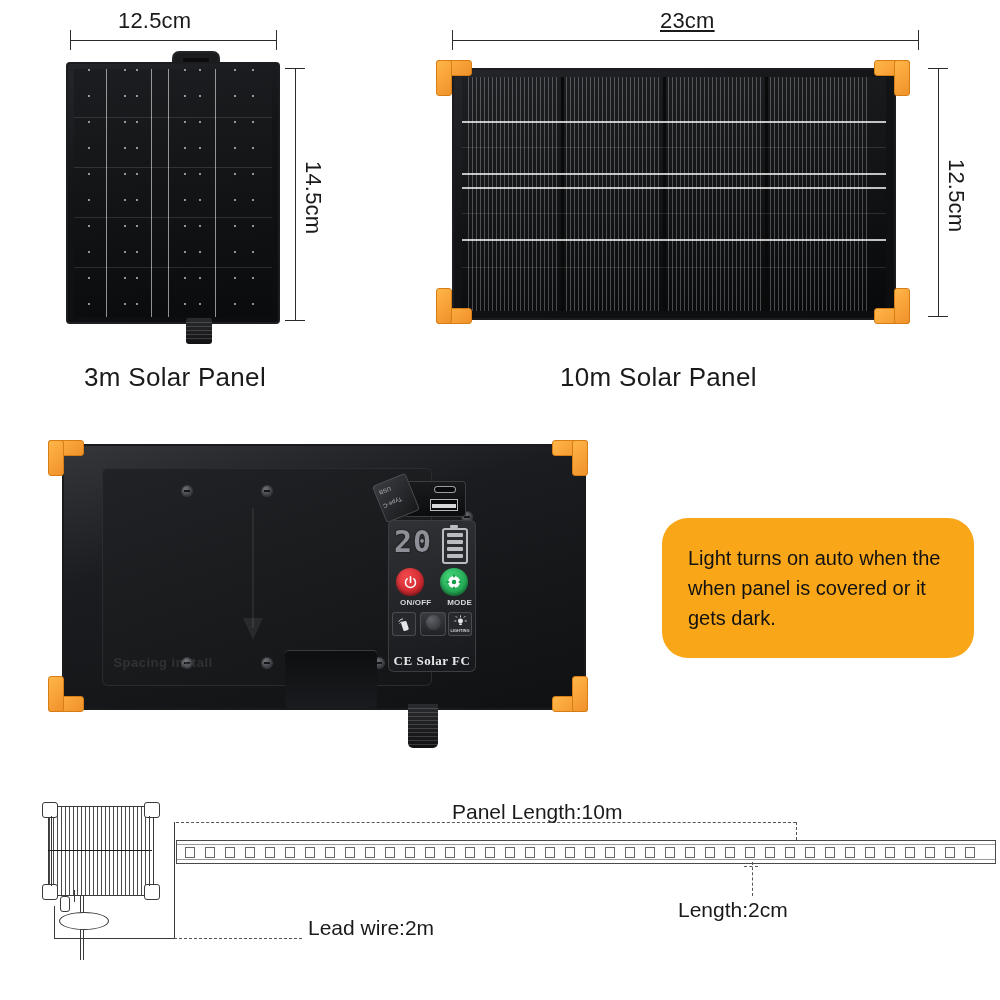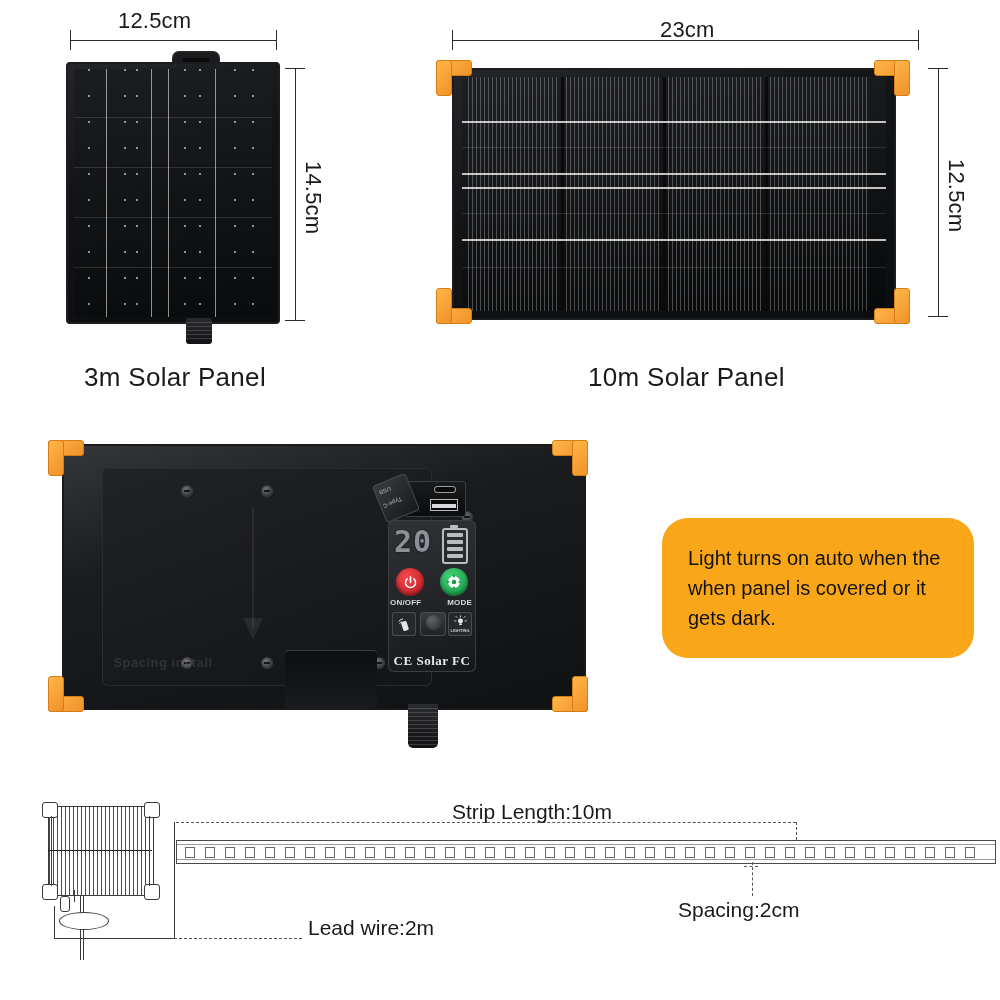--- a/index.html
+++ b/index.html
@@ -177,21 +177,21 @@
   </div>
 
   <div class="caption" style="left:84px;top:362px;">3m Solar Panel</div>
 </div>
 
 <div class="abs">
 
   <div class="dim-line-h" style="left:452px;top:40px;width:466px;"></div>
   <div class="tick-v" style="left:452px;top:30px;height:20px;"></div>
   <div class="tick-v" style="left:918px;top:30px;height:20px;"></div>
-  <div class="dim-label" style="left:660px;top:17px;">23cm</div>
+  <div class="dim-label" style="left:660px;top:8px;text-decoration:underline;">23cm</div>
 
   <div class="dim-line-v" style="left:938px;top:68px;height:248px;"></div>
   <div class="tick-h" style="left:928px;top:68px;width:20px;"></div>
   <div class="tick-h" style="left:928px;top:316px;width:20px;"></div>
   <div class="dim-label vert" style="left:921px;top:181px;width:70px;text-align:center;">12.5cm</div>
 
   <div class="panel-dark" id="panel10">
     <div class="glass">
       <div class="cellblock" style="left:6px;width:92px;"></div>
       <div class="cellblock" style="left:104px;width:96px;"></div>
@@ -220,21 +220,21 @@
     </div>
   <div class="corner bl" style="left:436px;top:288px;">
       <i class="a"></i>
       <i class="b"></i>
     </div>
   <div class="corner br" style="left:874px;top:288px;">
       <i class="a"></i>
       <i class="b"></i>
     </div>
 
-  <div class="caption" style="left:588px;top:362px;">10m Solar Panel</div>
+  <div class="caption" style="left:560px;top:362px;">10m Solar Panel</div>
 </div>
 
 <div class="abs">
 
   <div class="panel-dark" id="backpanel">
     <div id="backplate">
       <div id="downarrow"></div>
       <div class="screw" style="left:80px;top:18px;"></div>
       <div class="screw" style="left:160px;top:18px;"></div>
       <div class="screw" style="left:80px;top:190px;"></div>
@@ -265,21 +265,21 @@
         <i style="top:17px;"></i>
         <i style="top:24px;"></i>
     </div>
 
     <div class="btn-round" id="btn-onoff">
       <svg width="15" height="15" viewBox="0 0 24 24">
         <path d="M12 3v9" stroke="#fff" stroke-width="2.6" stroke-linecap="round" fill="none"></path>
         <path d="M6.6 6.2a8 8 0 1 0 10.8 0" stroke="#fff" stroke-width="2.4" fill="none" stroke-linecap="round"></path>
       </svg>
     </div>
-    <div class="btn-cap" style="left:2px;text-align:center;">ON/OFF</div>
+    <div class="btn-cap" style="left:12px;text-align:center;">ON/OFF</div>
 
     <div class="btn-round" id="btn-mode">
       <svg width="16" height="16" viewBox="0 0 24 24">
         <circle cx="12" cy="12" r="9" fill="#fff"></circle>
         <circle cx="12" cy="12" r="3.4" fill="#159a45"></circle>
         <g fill="#159a45">
           <rect x="10.7" y="1" width="2.6" height="4"></rect>
             <rect x="10.7" y="19" width="2.6" height="4"></rect>
           <rect x="1" y="10.7" width="4" height="2.6"></rect>
             <rect x="19" y="10.7" width="4" height="2.6"></rect>
@@ -400,21 +400,21 @@
       <i style="left:688px;"></i>
       <i style="left:708px;"></i>
     <i style="left:728px;"></i>
       <i style="left:748px;"></i>
       <i style="left:768px;"></i>
       <i style="left:788px;"></i>
   </div>
 
   <div class="dash-h" style="left:176px;top:822px;width:620px;"></div>
   <div class="dash-v" style="left:796px;top:822px;height:18px;"></div>
-  <div class="bl" style="left:452px;top:800px;">Strip Length:10m</div>
+  <div class="bl" style="left:452px;top:800px;">Panel Length:10m</div>
 
   <div class="dash-h" style="left:174px;top:938px;width:128px;"></div>
   <div class="bl" style="left:308px;top:916px;">Lead wire:2m</div>
 
   <div class="dash-v" style="left:752px;top:862px;height:34px;"></div>
   <div class="dash-h" style="left:744px;top:866px;width:14px;"></div>
-  <div class="bl" style="left:678px;top:898px;">Spacing:2cm</div>
+  <div class="bl" style="left:678px;top:898px;">Length:2cm</div>
 </div>
 
 </body></html>

